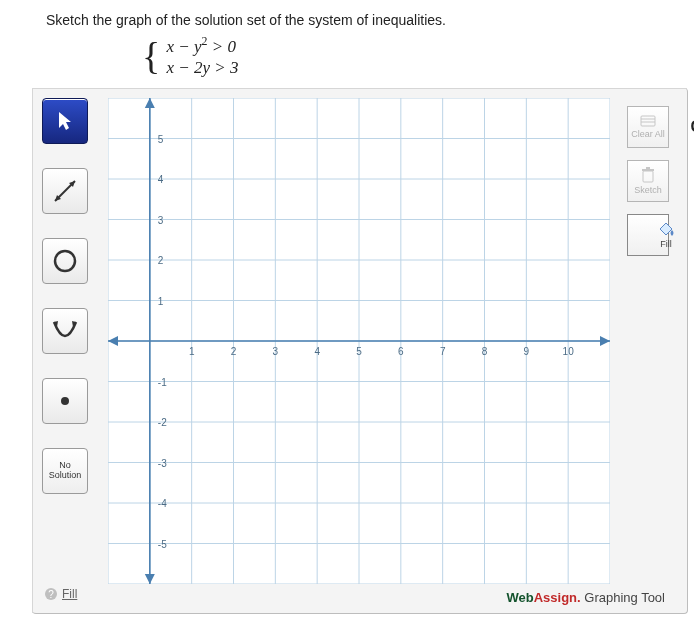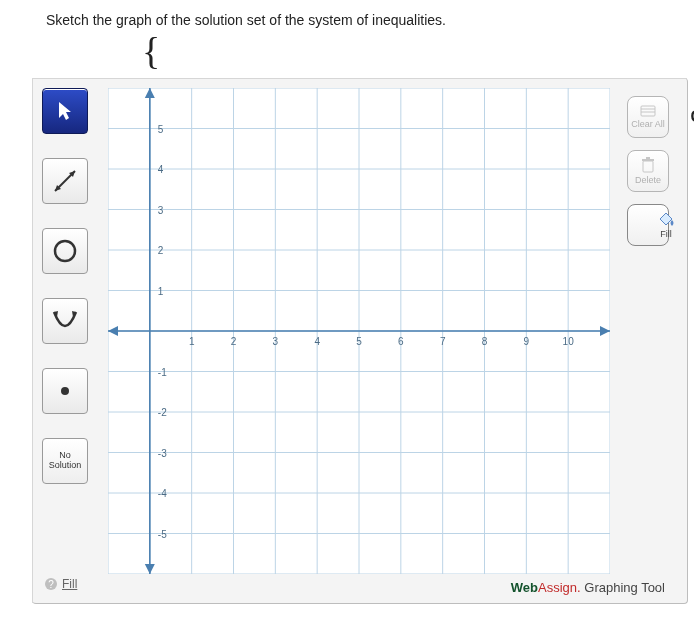--- a/index.html
+++ b/index.html
@@ -92,56 +92,60 @@
   svg.grid { position:absolute; inset:0; }
   .right-tools {
     position: absolute;
     right: 18px;
     top: 18px;
     display:flex; flex-direction:column; gap:12px;
   }
   .small-btn {
     width: 42px; height: 42px;
     border: 1px solid #b5b5b5;
-    border-radius: 8px;
+    border-radius: 0;
     background: linear-gradient(#ffffff,#f0f0f0);
     display:flex; flex-direction:column; align-items:center; justify-content:center;
     font-size: 9px; color:#b0b0b0;
     gap:2px;
   }
   .small-btn.enabled { color:#444; border-color:#888;padding-left:36px; }
   .help {
     position:absolute; left:12px; bottom:12px;
     display:flex; align-items:center; gap:4px;
     font-size:12px; color:#666; text-decoration:underline;
   }
   .footer {
     text-align: right;
     padding: 6px 12px 0 0;
     font-size: 13px;
     color:#444;
   }
   .footer .wa1 { font-weight:bold; color:#14532d;margin-left:45px; }
-  .footer .wa2 { font-weight:normal; color:#c12a2a; }
+  .footer .wa2 { font-weight:bold; color:#c12a2a; }
   .side-G {
     position:absolute;
     right:-16px;
     top:30px;
     font-weight:bold;
     font-size:16px;
   }
   sup { font-size: 0.7em; vertical-align: super; font-style: normal;}
 </style>
 </head>
 <body>
 
 <div class="question">Sketch the graph of the solution set of the system of inequalities.</div>
 
 <div class="eq-block">
   <span class="brace">{</span>
+  <span class="lines">
+    <div id="eq1">x − y<sup>2</sup> &gt; 0</div>
+    <div id="eq2">x − 2y &gt; 3</div>
+  </span>
 </div>
 
 <div class="tool-frame">
   <span class="side-G">G</span>
   <div class="layout">
     <div class="left-tools">
 
       <div class="tool-btn selected">
         <svg width="18" height="22">
           <path d="M3 2 L3 18 L7 14 L10 20 L13 18 L10 12 L15 12 Z" fill="#fff"></path>
@@ -251,21 +255,21 @@
         <line x1="1" y1="7" x2="15" y2="7" stroke="#c6c6c6"></line>
       </svg>
       <span>Clear All</span>
     </div>
     <div class="small-btn">
       <svg width="14" height="16">
         <rect x="2" y="4" width="10" height="11" rx="1" fill="none" stroke="#c6c6c6"></rect>
         <rect x="1" y="2" width="12" height="2" fill="#c6c6c6"></rect>
         <rect x="5" y="0" width="4" height="2" fill="#c6c6c6"></rect>
       </svg>
-      <span>Delete</span>
+      <span>Sketch</span>
     </div>
     <div class="small-btn enabled">
       <svg width="18" height="16">
         <path d="M3 8 L9 2 L15 8 L9 14 Z" fill="#d9ecff" stroke="#5b88c7"></path>
         <path d="M15 9 Q18 12 15 15 Q12 12 15 9" fill="#5b88c7"></path>
       </svg>
       <span>Fill</span>
     </div>
   </div>
 

